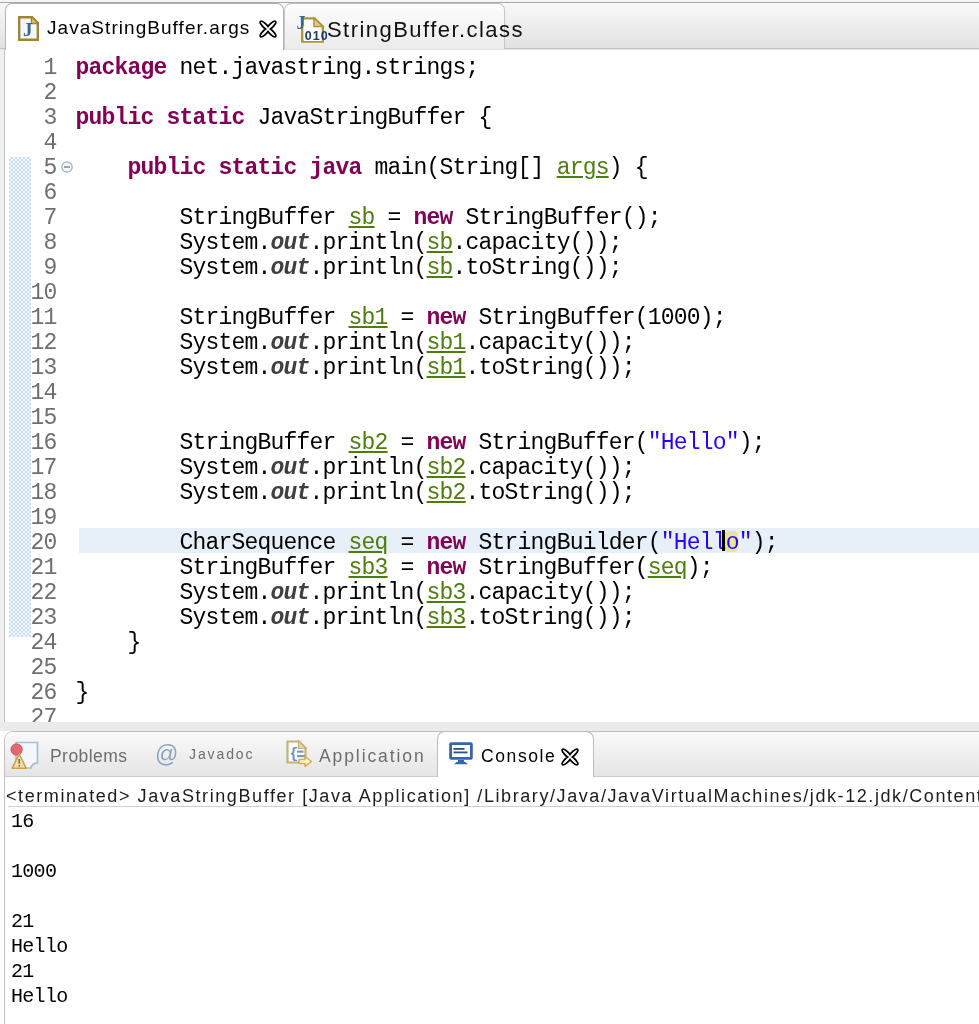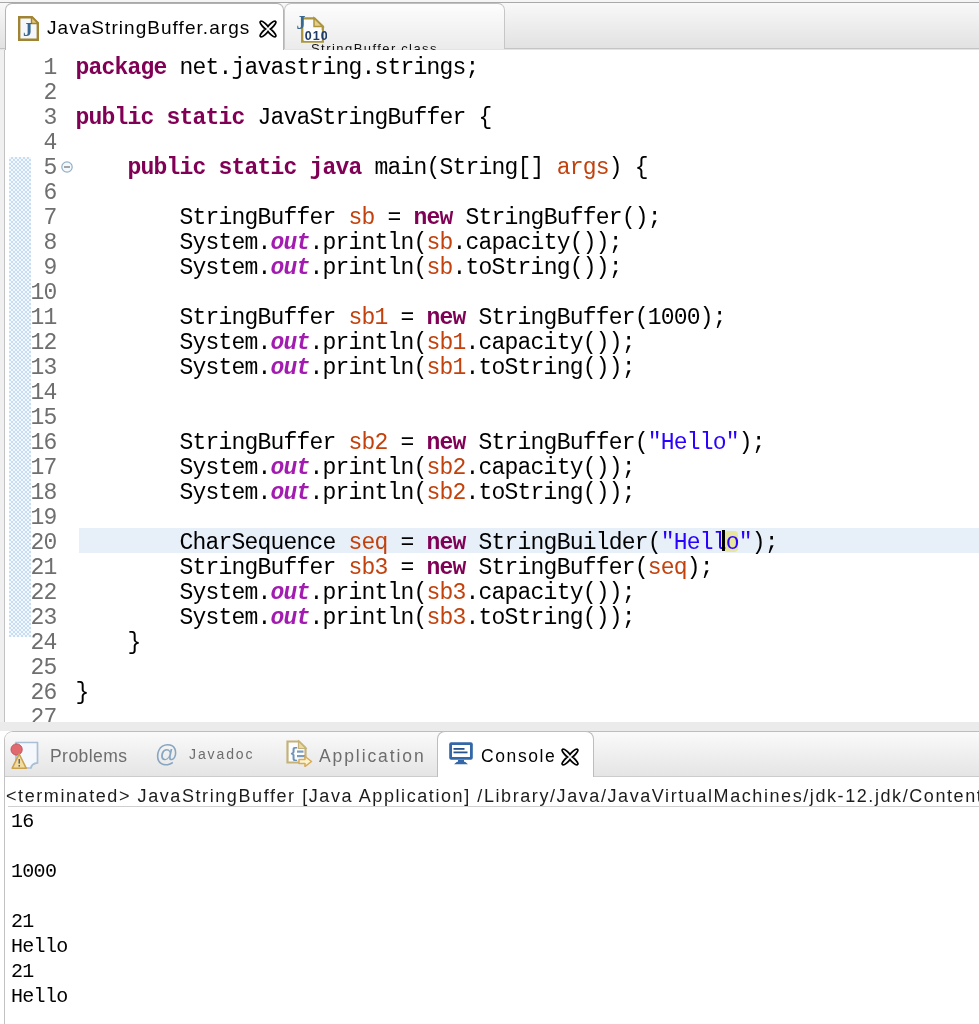--- a/index.html
+++ b/index.html
@@ -2,22 +2,22 @@
 <html><head>
 <meta charset="utf-8">
 <style>
   * { margin:0; padding:0; box-sizing:border-box; }
   html,body { width:979px; height:1024px; background:#fff; overflow:hidden; }
   body { font-family:"Liberation Sans", sans-serif; position:relative; }
   .abs { position:absolute; }
   .mono { font-family:"Liberation Mono", monospace; font-size:23px; letter-spacing:-0.8px; line-height:25px; white-space:pre; }
   .cmono { font-family:"Liberation Mono", monospace; font-size:20px; letter-spacing:-0.7px; line-height:25px; white-space:pre; }
   .k { color:#7f0055; font-weight:bold; }
-  .v { color:#c2410c; }
-  .f { color:#a21caf; font-weight:bold; font-style:italic; }
+  .v { color:#4d7c0f;text-decoration:underline; }
+  .f { color:#404040; font-weight:bold; font-style:italic; }
   .s { color:#2a00ff; }
 </style>
 </head>
 <body>
 
 <div class="abs" style="left:0;top:2px;width:979px;height:47px;background:linear-gradient(#f8f8f8,#e1e1e1);border-top:1px solid #a9a9a9;"></div>
 <div class="abs" style="left:0;top:0;width:979px;height:2px;background:#f5f5f5;"></div>
 
 <div class="abs" style="left:0;top:48px;width:979px;height:1px;background:#c4c4c4;"></div>
 <div class="abs" style="left:0;top:49px;width:979px;height:1px;background:#e4e4e4;"></div>
@@ -25,21 +25,21 @@
 <div class="abs" style="left:284px;top:3px;width:221px;height:46px;background:linear-gradient(#fdfdfd,#ebebeb);border-left:1px solid #c6c6c6;border-right:1px solid #c6c6c6;border-top:1px solid #c0c0c0;border-radius:7px 7px 0 0;"></div>
 <div class="abs" style="left:294px;top:13px;" id="classicon">
 <svg width="33" height="30" viewBox="0 0 33 30">
   <path d="M8.2,5.4 L20.5,5.4 L28.8,13.5 L28.8,28.6 L8.2,28.6 Z" fill="#fbfcfd" stroke="#ab953d" stroke-width="2.3"></path>
   <path d="M20,5 L20,13.6 L28.9,13.6 Z" fill="#e5cf8a" stroke="#ab953d" stroke-width="1.5"></path>
   <rect x="10.2" y="17" width="17.5" height="11" fill="#fdfeff"></rect>
   <text x="10.8" y="26.8" font-family="Liberation Sans" font-size="12.5" font-weight="bold" fill="#1e3a66" letter-spacing="1">010</text>
   <text x="2.5" y="15.5" font-family="Liberation Serif" font-size="18" font-weight="bold" fill="#38688f">J</text>
 </svg>
 </div>
-<div class="abs" style="left:311px;top:16.5px;font-size:13px;letter-spacing:1.45px;color:#111;margin-top:24px;">StringBuffer.class</div>
+<div class="abs" style="left:327px;top:16.5px;font-size:22px;letter-spacing:1.45px;color:#111;">StringBuffer.class</div>
 
 <div class="abs" style="left:5px;top:3px;width:279px;height:47px;background:#fff;border-left:1px solid #b5b5b5;border-right:1px solid #b5b5b5;border-top:1px solid #b0b0b0;border-radius:7px 7px 0 0;"></div>
 <div class="abs" style="left:17.5px;top:16px;">
 <svg width="21" height="25" viewBox="0 0 21 25">
   <path d="M1.2,1.2 L14,1.2 L19.8,7 L19.8,23.8 L1.2,23.8 Z" fill="#f4f8fc" stroke="#a08433" stroke-width="2.4"></path>
   <path d="M13.5,0.8 L13.5,7.5 L20.2,7.5 Z" fill="#e0c87f" stroke="#a08433" stroke-width="1.4"></path>
   <text x="5" y="19.5" font-family="Liberation Serif" font-size="19" font-weight="bold" fill="#38688f">J</text>
 </svg>
 </div>
 <div class="abs" style="left:47px;top:16.5px;font-size:19px;letter-spacing:1.05px;color:#000;">JavaStringBuffer.args</div>

